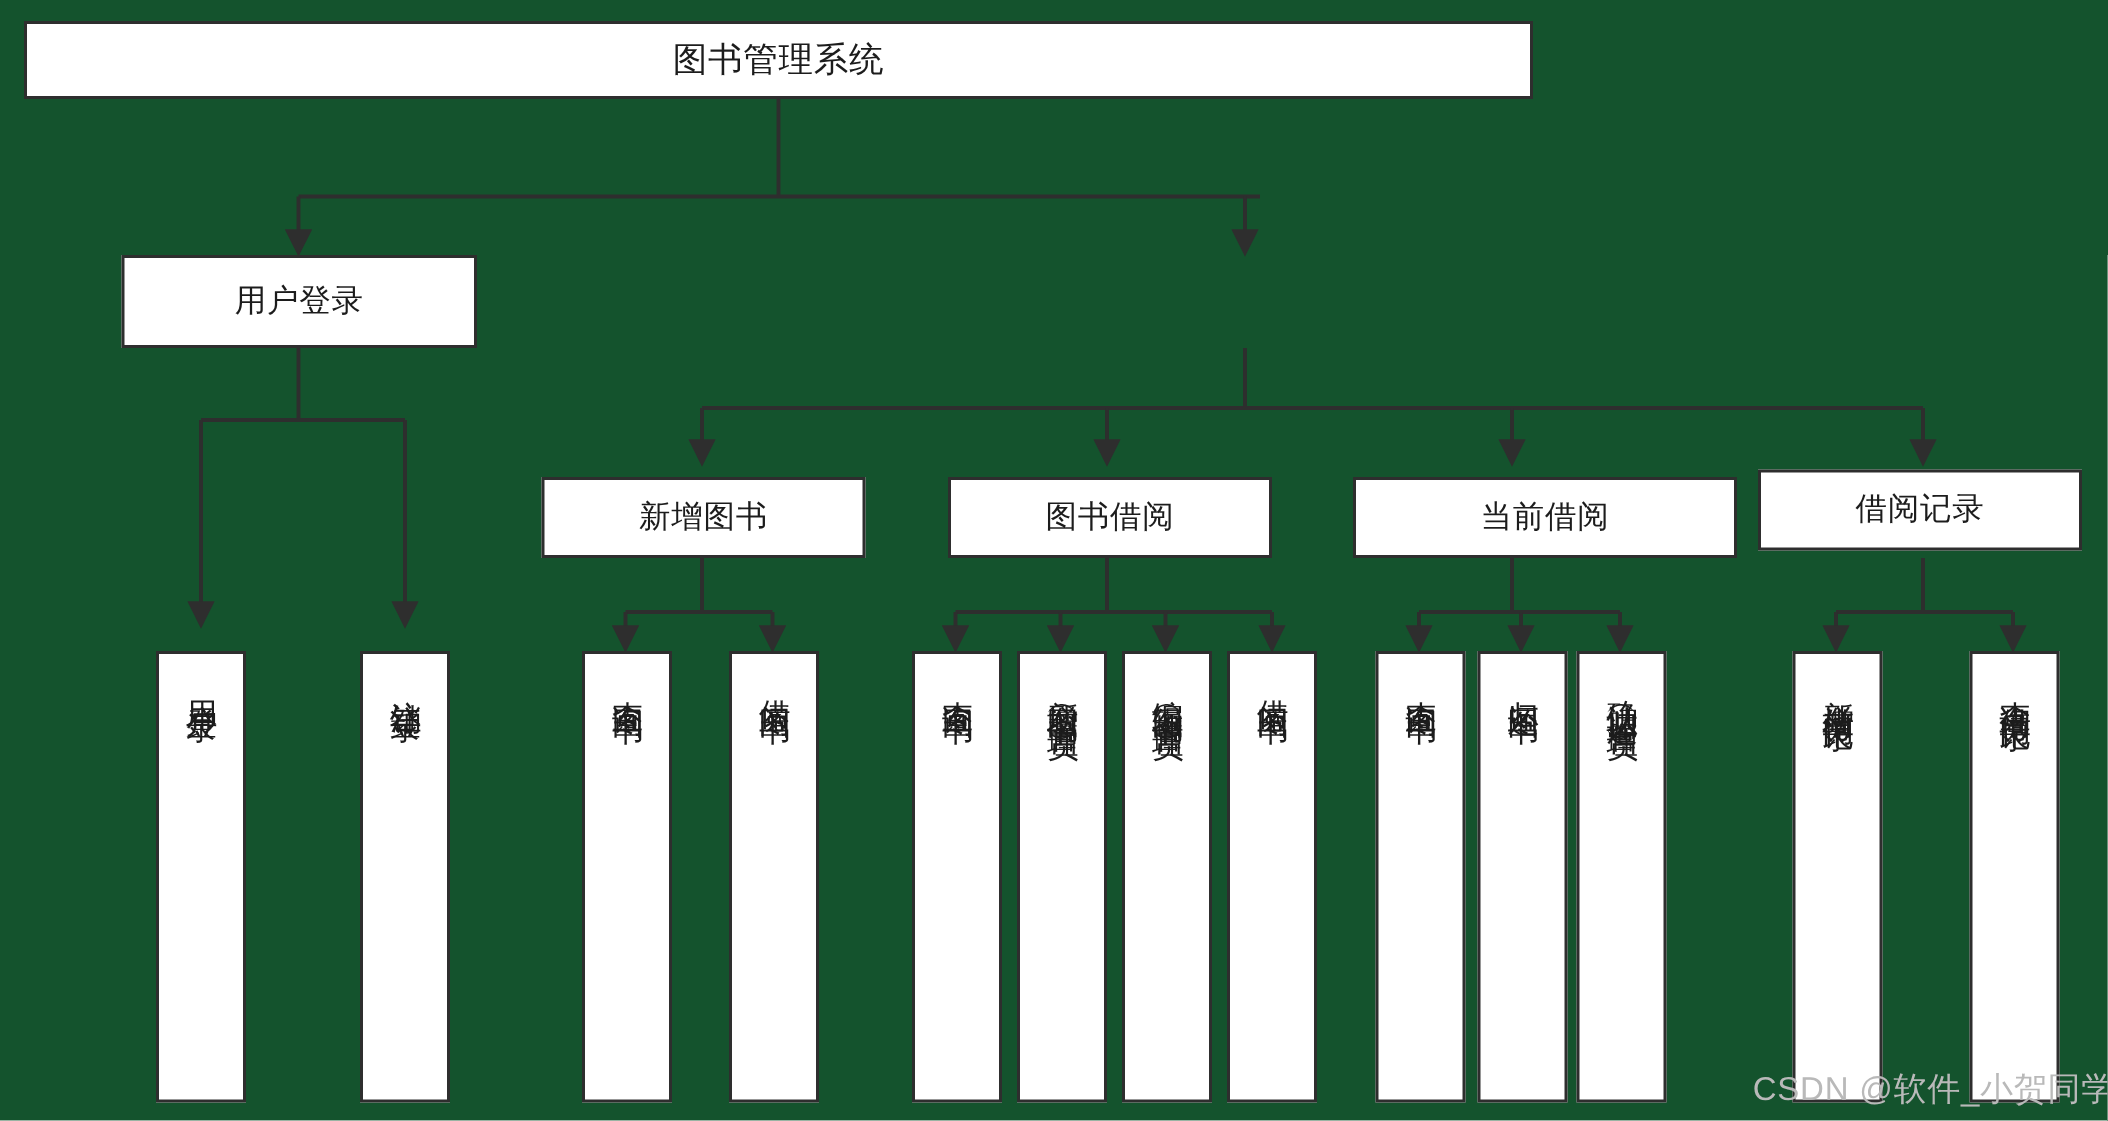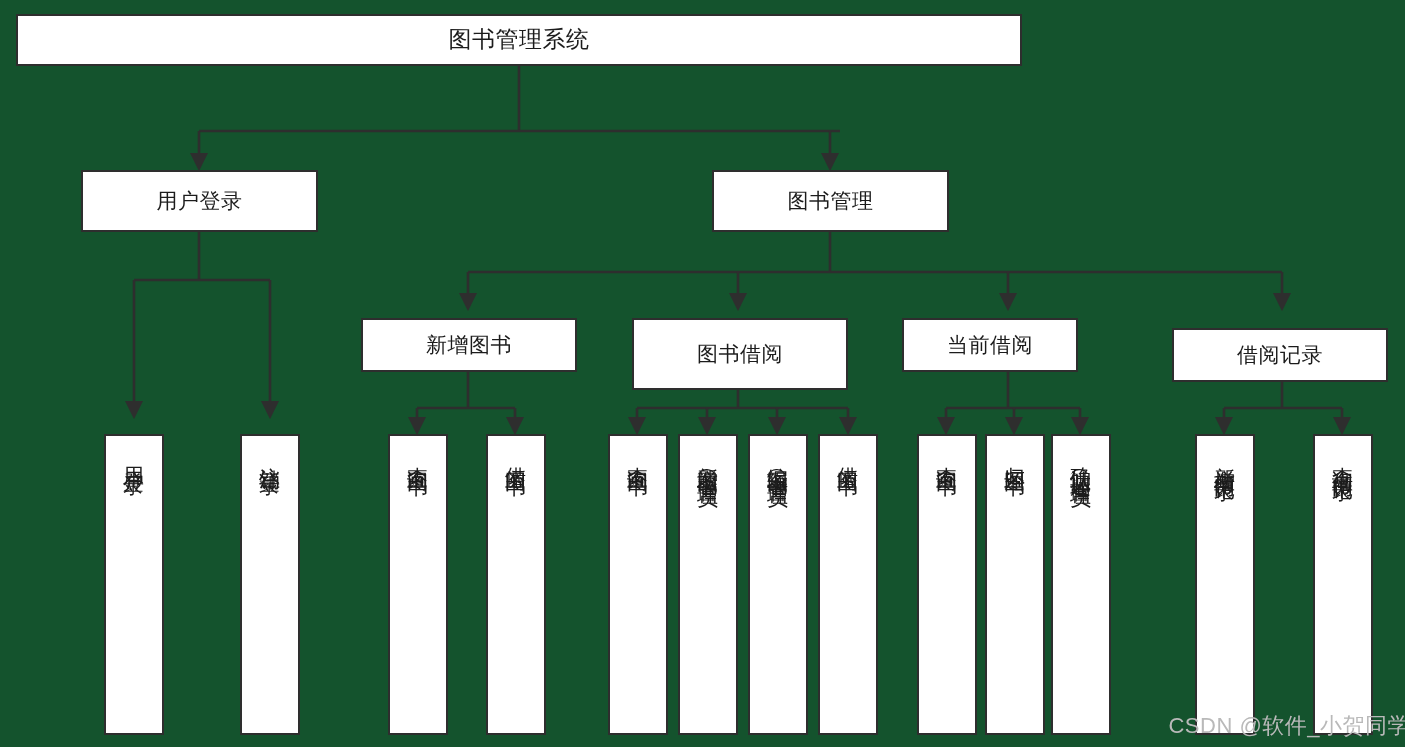--- a/index.html
+++ b/index.html
@@ -127,37 +127,34 @@
   </svg>
 
   <div class="node horizontal root" style="left:16px; top:14px; width:1006px; height:52px;">
     <span class="node-label">图书管理系统</span>
   </div>
 
   <div class="node horizontal" style="left:81px; top:170px; width:237px; height:62px;">
     <span class="node-label">用户登录</span>
   </div>
 
-  <div class="node horizontal" style="left:712px; top:170px; width:237px; height:62px;">
-    <span class="node-label">图书管理</span>
-  </div>
 
   <div class="node horizontal" style="left:361px; top:318px; width:216px; height:54px;">
     <span class="node-label">新增图书</span>
   </div>
 
-  <div class="node horizontal" style="left:632px; top:318px; width:216px; height:72px;">
+  <div class="node horizontal" style="left:632px; top:318px; width:216px; height:54px;">
     <span class="node-label">图书借阅</span>
   </div>
 
-  <div class="node horizontal" style="left:902px; top:318px; width:176px; height:54px;">
+  <div class="node horizontal" style="left:902px; top:318px; width:256px; height:54px;">
     <span class="node-label">当前借阅</span>
   </div>
 
-  <div class="node horizontal" style="left:1172px; top:328px; width:216px; height:54px;">
+  <div class="node horizontal" style="left:1172px; top:313px; width:216px; height:54px;">
     <span class="node-label">借阅记录</span>
   </div>
 
   <div class="node vertical" style="left:104px; top:434px; width:60px; height:301px;">
     <span class="node-label">用户登录</span>
   </div>
 
   <div class="node vertical" style="left:240px; top:434px; width:60px; height:301px;">
     <span class="node-label">注销登录</span>
   </div>

